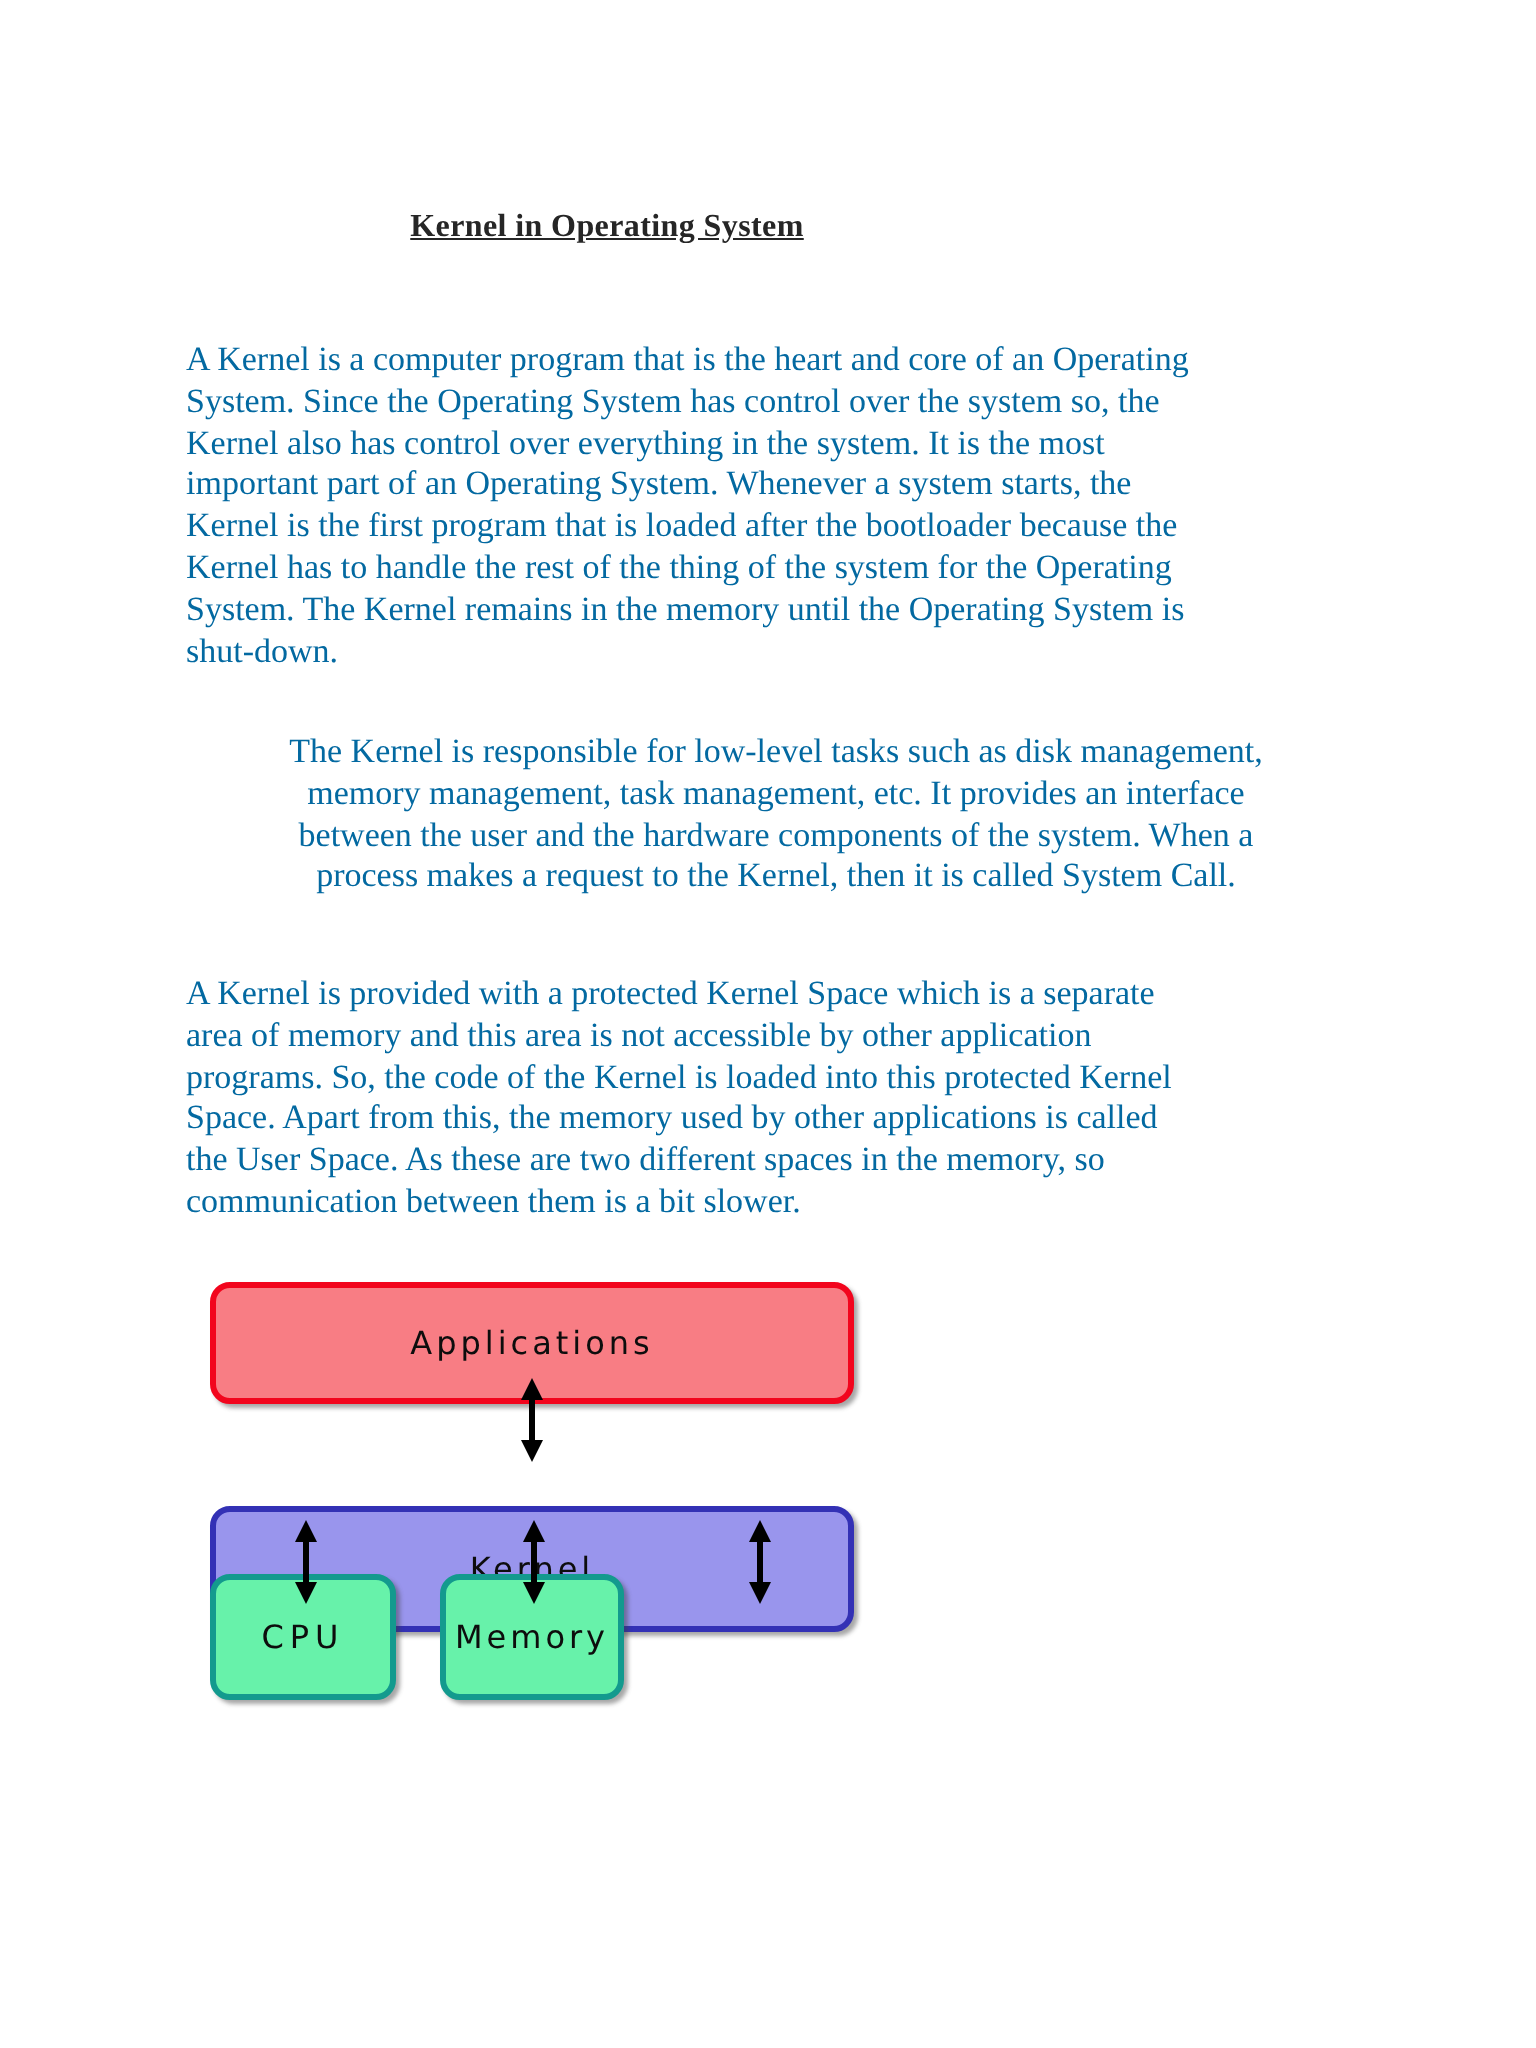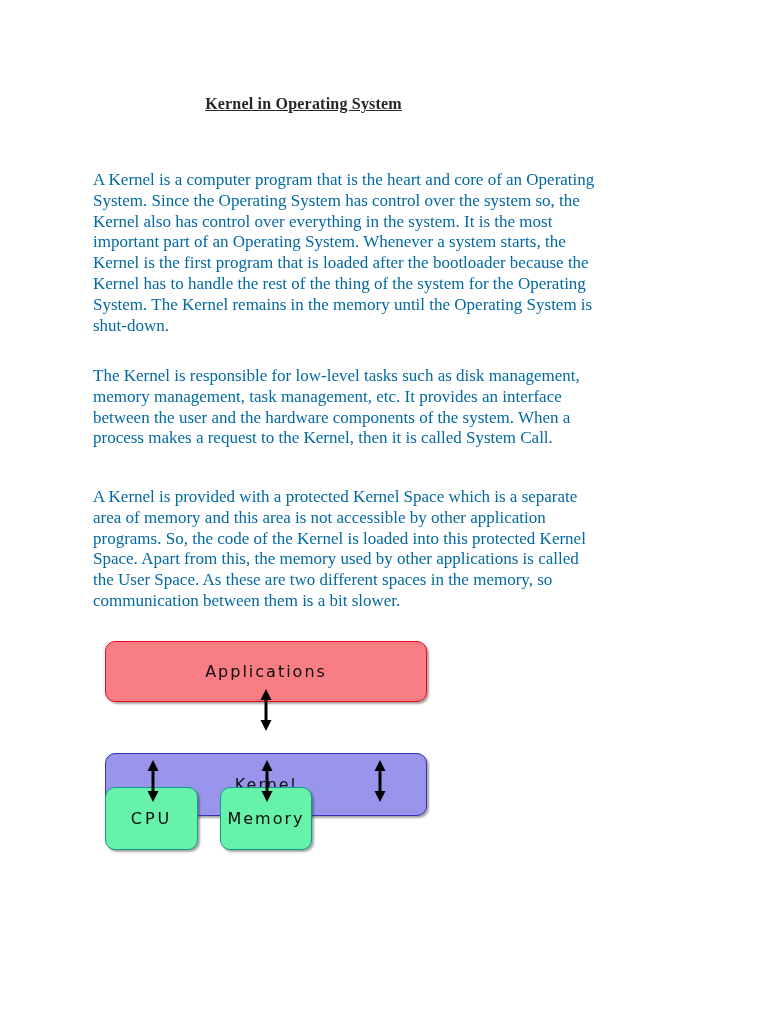--- a/index.html
+++ b/index.html
@@ -6,21 +6,21 @@
   .page {
     position: relative;
     width: 768px;
     height: 1024px;
     background: #ffffff;
     overflow: hidden;
     font-family: "Liberation Serif", "DejaVu Serif", serif;
   }
   .doc-title {
     position: absolute;
-    top: 95px;
+    top: 105px;
     left: 0;
     width: 607px;
     text-align: center;
     font-size: 16px;
     font-weight: bold;
     color: #262626;
     text-decoration: underline;
     margin: 0;
     letter-spacing: 0.2px;
   }
@@ -28,33 +28,33 @@
     position: absolute;
     left: 93px;
     width: 590px;
     margin: 0;
     font-size: 17px;
     line-height: 20.8px;
     color: #0369a1;
     white-space: pre-line;
   }
   .para-1 { top: 170px; }
-  .para-2 { top: 366px; }
+  .para-2 { top: 366px; text-align: center; }
   .para-3 { top: 487px; }
 
   .diagram {
     position: absolute;
     left: 0; top: 0;
     width: 768px; height: 1024px;
     pointer-events: none;
     font-family: "DejaVu Sans", "Liberation Sans", sans-serif;
   }
   .node {
     position: absolute;
-    border: 1px solid #0c4a6e;
+    border: 3px solid #0c4a6e;
     border-radius: 10px;
     box-sizing: border-box;
     display: flex;
     align-items: center;
     justify-content: center;
     color: #0d0d0d;
     font-size: 16px;
     letter-spacing: 2px;
     box-shadow: 2px 2px 2px rgba(60,60,60,0.45);
   }

